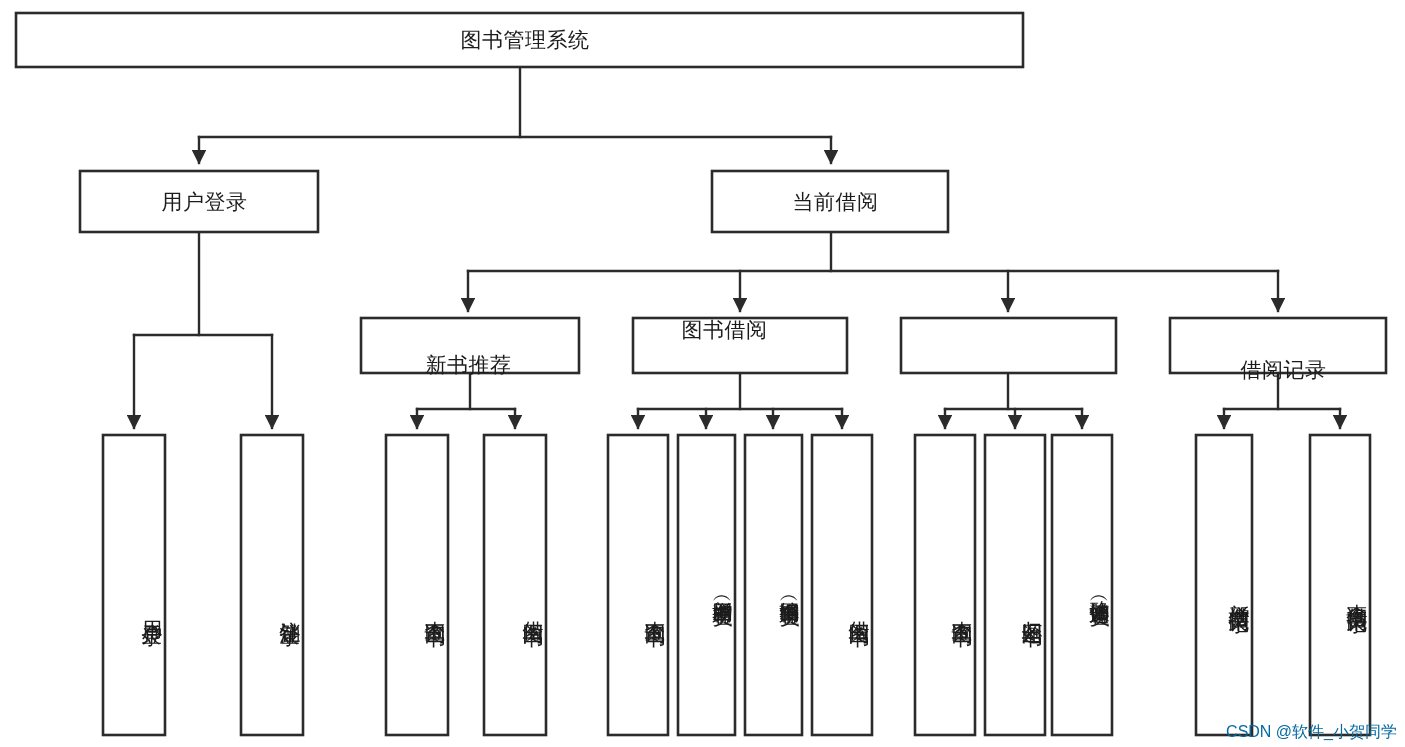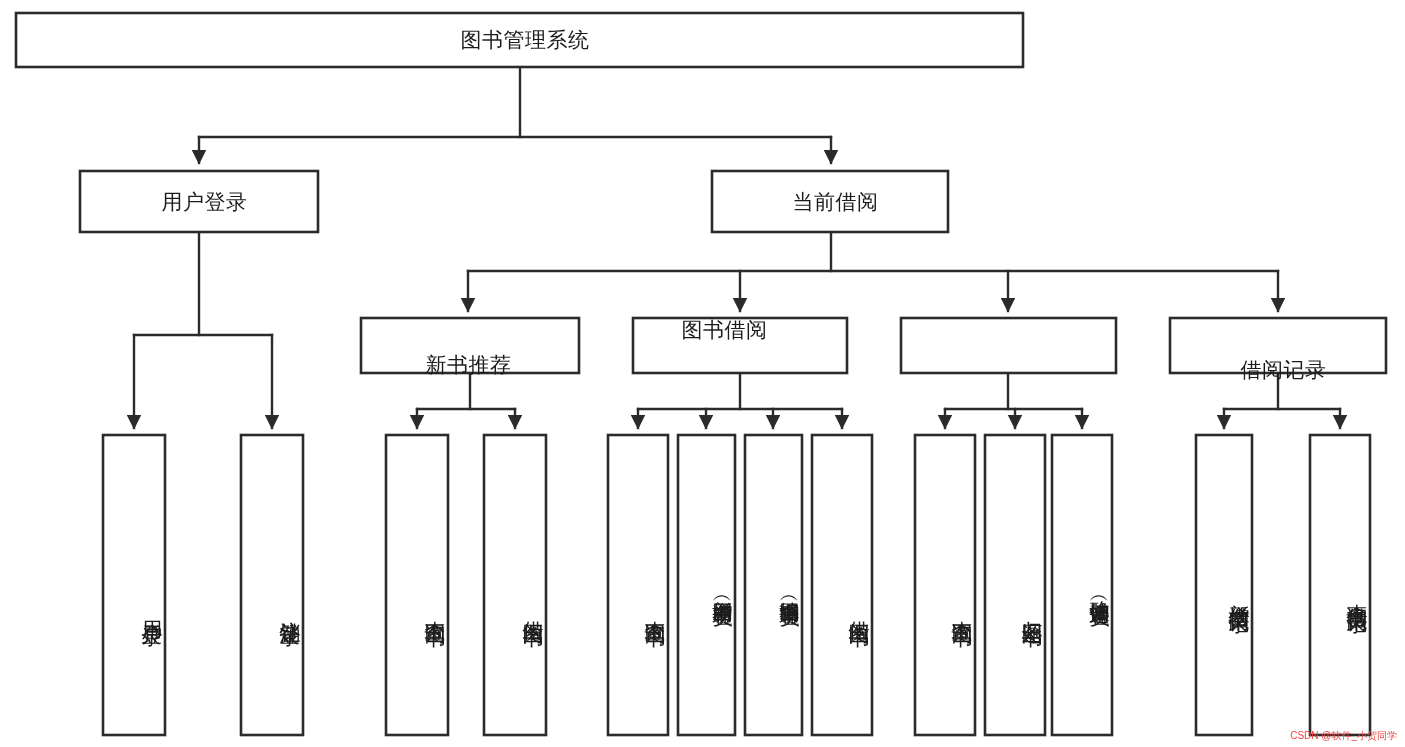--- a/index.html
+++ b/index.html
@@ -64,22 +64,22 @@
     padding-top: 6px;
   }
   .node-label.vert.narrow {
     font-size: 20px;
     letter-spacing: 1px;
   }
   .watermark {
     position: absolute;
     right: 8px;
     bottom: 4px;
-    font-size: 10px;
-    color: #ef4444;
+    font-size: 16px;
+    color: #0369a1;
     font-family: "Liberation Sans", "DejaVu Sans", sans-serif;
     white-space: nowrap;
   }
 </style>
 </head>
 <body>
 
 <div id="canvas">
 
   <svg id="diagram" viewBox="0 0 1405 747" xmlns="http://www.w3.org/2000/svg">

